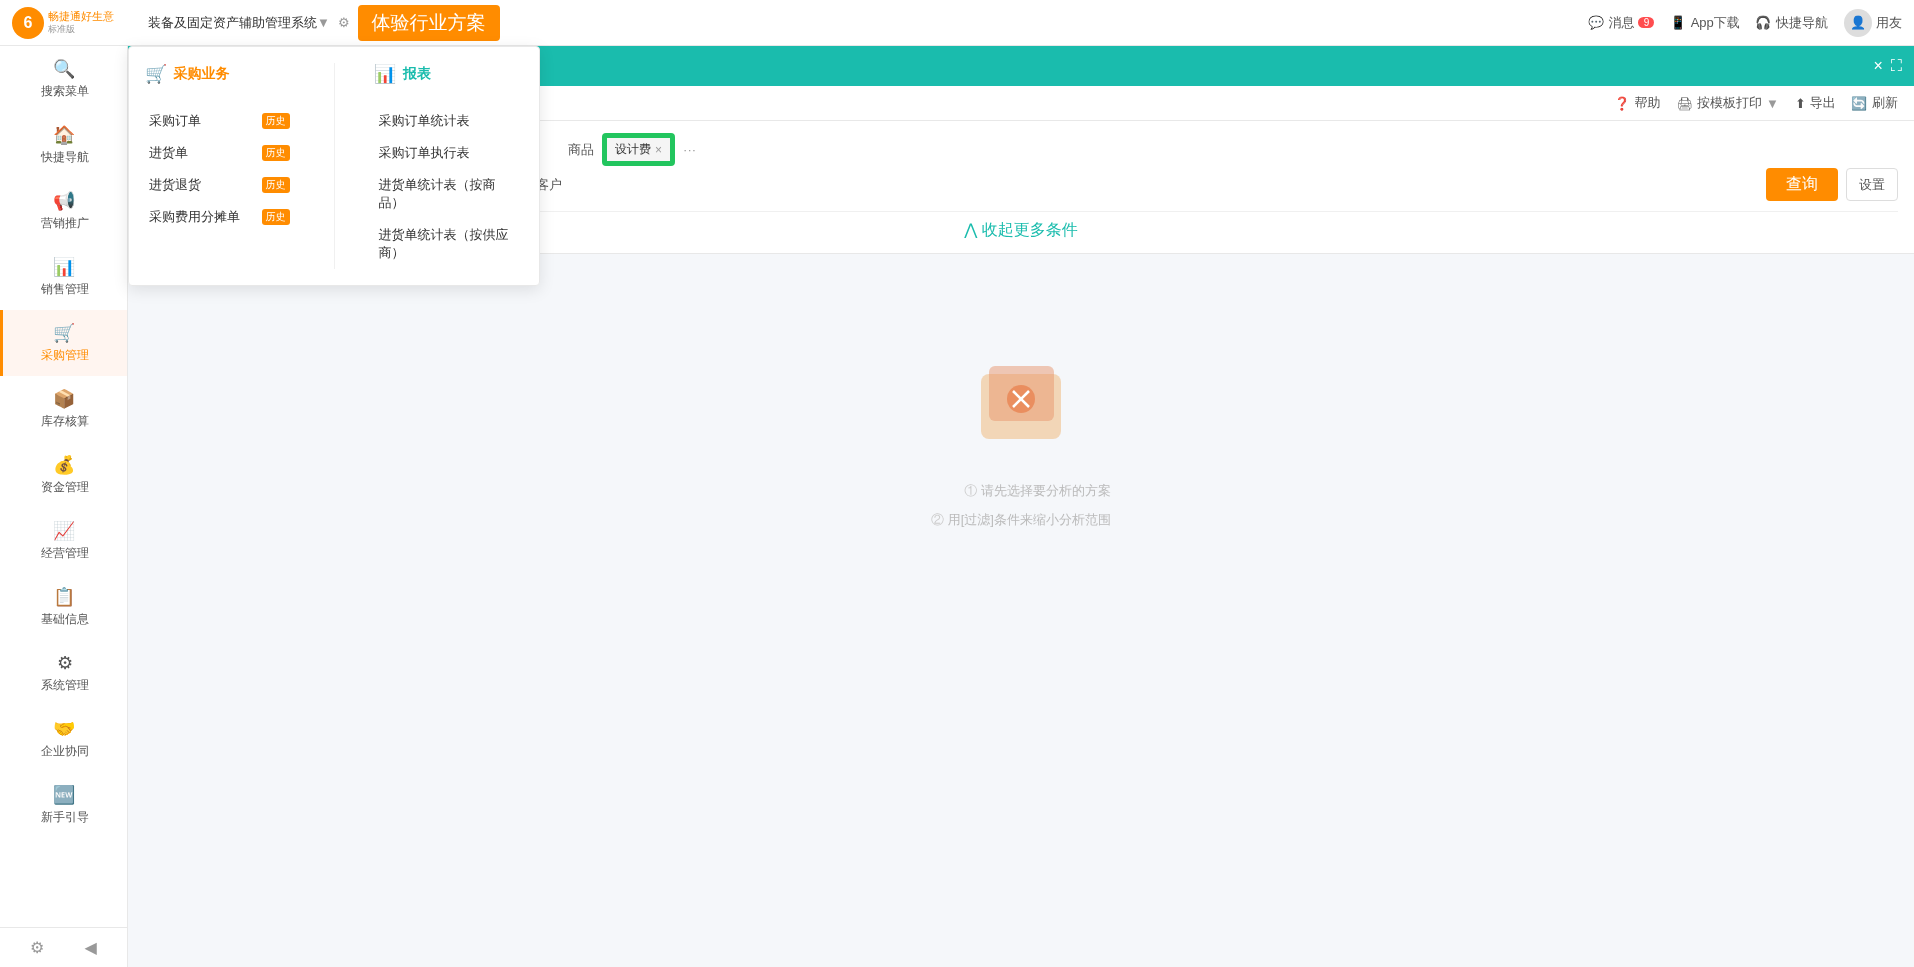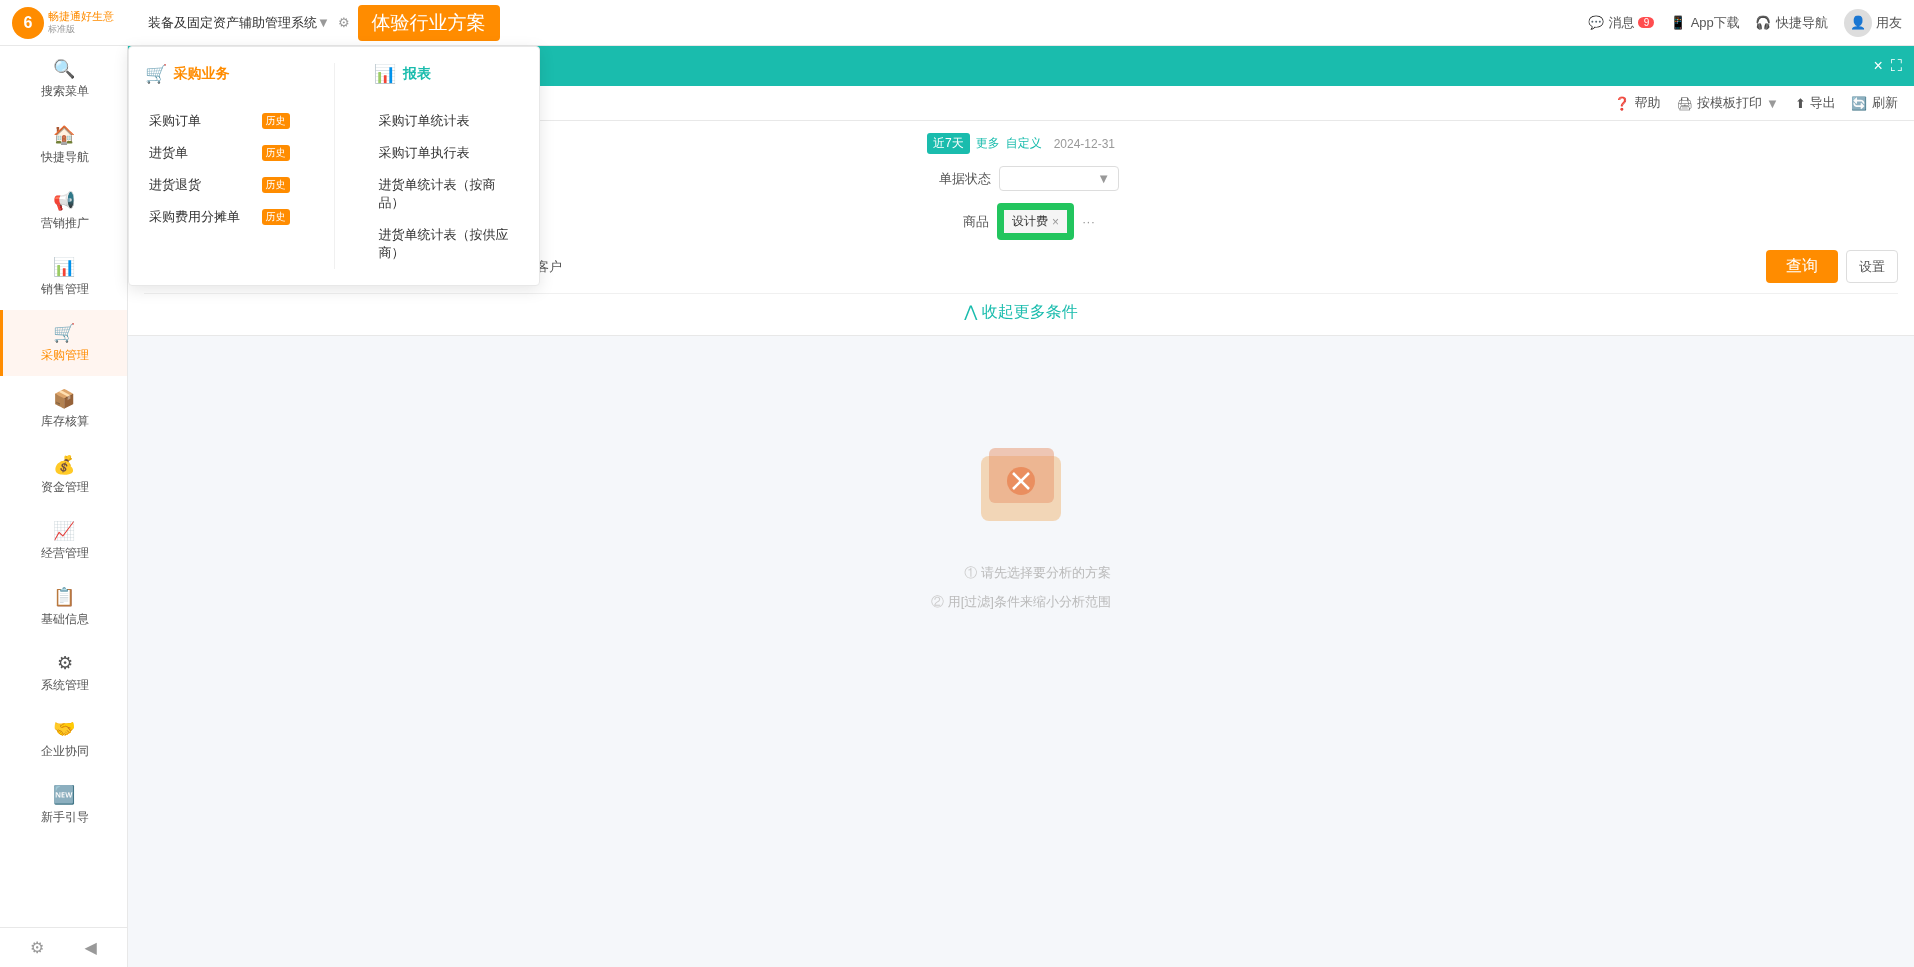--- a/index.html
+++ b/index.html
@@ -191,42 +191,42 @@
             <span>导出</span>
           </div>
           <div class="toolbar-btn">
             <span>🔄</span>
             <span>刷新</span>
           </div>
         </div>
 
         <div style="background:white; padding: 12px 16px; border-bottom:1px solid #e8e8e8;">
 
-          <div style="display:flex; align-items:center; gap:12px; margin-bottom:10px; flex-wrap:wrap;flex-direction:column;">
+          <div style="display:flex; align-items:center; gap:12px; margin-bottom:2px; flex-wrap:wrap;">
 
             <div style="display:flex;align-items:center;gap:6px;">
               <span style="background:#1abcad;color:white;border-radius:3px;padding:2px 6px;font-size:12px;">近7天</span>
               <span style="color:#1abcad;font-size:12px;cursor:pointer;">更多</span>
               <span style="color:#1abcad;font-size:12px;cursor:pointer;">自定义</span>
               <span style="color:#999;font-size:12px;"></span>
               <span style="color:#999;font-size:12px;">2024-12-31</span>
             </div>
 
             <div style="display:flex;align-items:center;gap:8px;margin-left:16px;">
               <span style="color:#555;">单据状态</span>
               <div style="border:1px solid #ddd;border-radius:4px;padding:4px 8px;display:flex;align-items:center;gap:4px;min-width:120px;">
                 <span style="color:#ccc;"></span>
                 <span style="margin-left:auto;color:#999;">▼</span>
               </div>
             </div>
 
             <div style="display:flex;align-items:center;gap:8px;margin-left:16px;">
               <span style="color:#555;">商品</span>
               <div style="display:flex;align-items:center;gap:4px;">
-                <div style="background:#f5f5f5;border:7px solid #22c55e;border-radius:4px;padding:3px 8px;font-size:12px;color:#333;display:flex;align-items:center;gap:4px;">
+                <div style="background:#f5f5f5;border:5px solid #22c55e;border-radius:4px;padding:3px 8px;font-size:12px;color:#333;display:flex;align-items:center;gap:4px;">
                   <span>设计费</span>
                   <span style="color:#999;cursor:pointer;">×</span>
                 </div>
               </div>
               <span style="color:#999;cursor:pointer;">···</span>
             </div>
           </div>
 
           <div style="display:flex;align-items:center;gap:16px;flex-wrap:wrap;">
 

